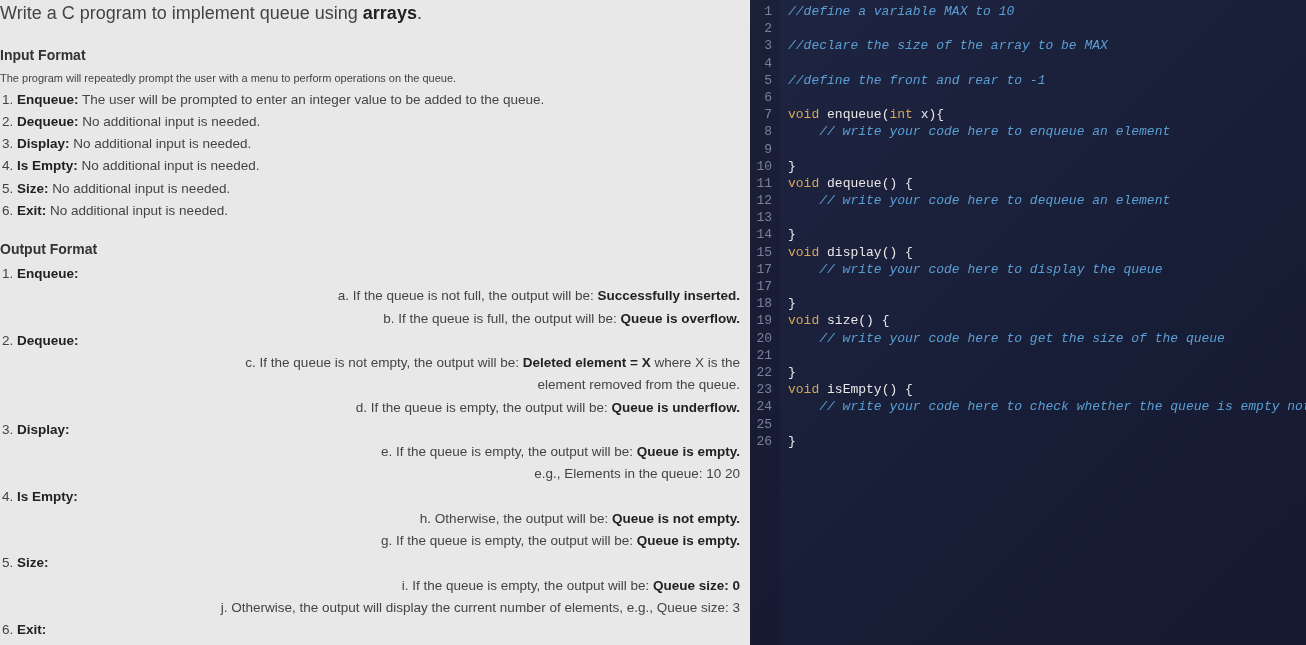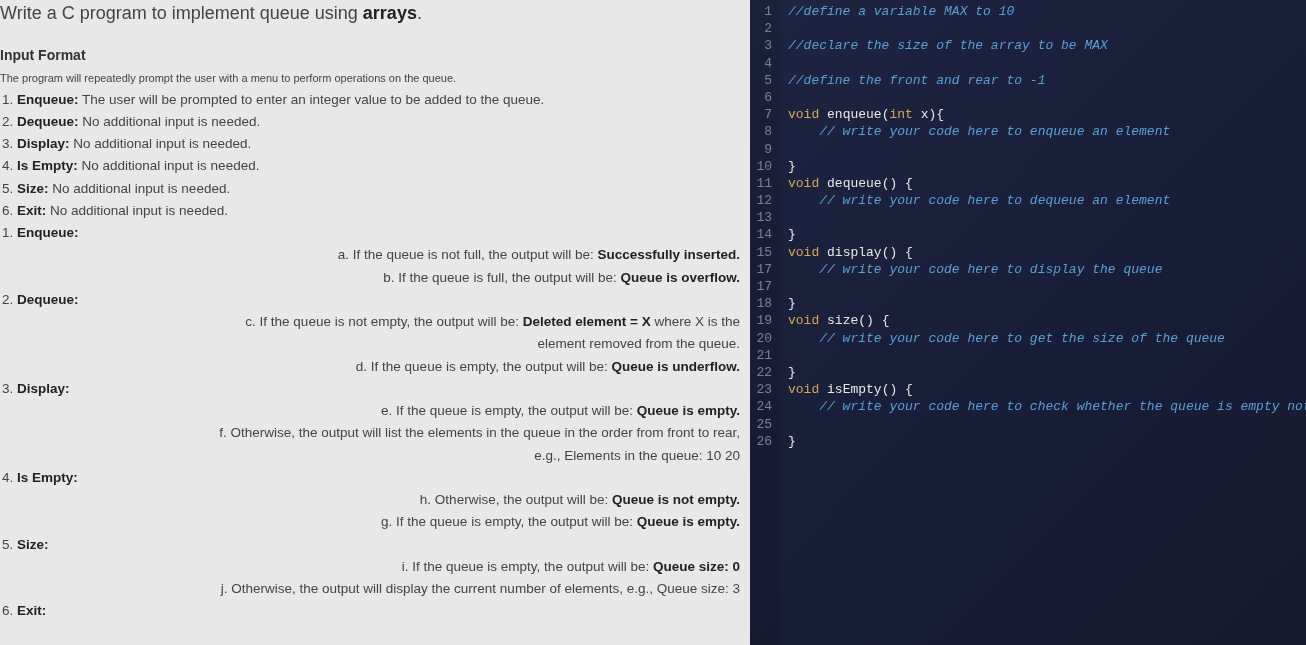--- a/index.html
+++ b/index.html
@@ -99,33 +99,33 @@
   <div class="section-heading">Input Format</div>
   <div class="body-text">The program will repeatedly prompt the user with a menu to perform operations on the queue.</div>
 
   <div class="num-item"><span>1. </span><strong>Enqueue:</strong><span> The user will be prompted to enter an integer value to be added to the queue.</span></div>
   <div class="num-item"><span>2. </span><strong>Dequeue:</strong><span> No additional input is needed.</span></div>
   <div class="num-item"><span>3. </span><strong>Display:</strong><span> No additional input is needed.</span></div>
   <div class="num-item"><span>4. </span><strong>Is Empty:</strong><span> No additional input is needed.</span></div>
   <div class="num-item"><span>5. </span><strong>Size:</strong><span> No additional input is needed.</span></div>
   <div class="num-item"><span>6. </span><strong>Exit:</strong><span> No additional input is needed.</span></div>
 
+  <div class="section-heading">Output Format</div>
 
   <div class="num-item"><span>1. </span><strong>Enqueue:</strong></div>
   <div class="sub-item"><span>a. If the queue is not full, the output will be: </span><strong>Successfully inserted.</strong></div>
   <div class="sub-item"><span>b. If the queue is full, the output will be: </span><strong>Queue is overflow.</strong></div>
 
   <div class="num-item"><span>2. </span><strong>Dequeue:</strong></div>
   <div class="sub-item"><span>c. If the queue is not empty, the output will be: </span><strong>Deleted element = X</strong><span> where X is the</span></div>
   <div class="sub-item">element removed from the queue.</div>
   <div class="sub-item"><span>d. If the queue is empty, the output will be: </span><strong>Queue is underflow.</strong></div>
 
   <div class="num-item"><span>3. </span><strong>Display:</strong></div>
   <div class="sub-item"><span>e. If the queue is empty, the output will be: </span><strong>Queue is empty.</strong></div>
-  <div class="sub-item">f. Otherwise, the output will list the elements in the queue in the order from front to rear,</div>
   <div class="sub-item">e.g., Elements in the queue: 10 20</div>
 
   <div class="num-item"><span>4. </span><strong>Is Empty:</strong></div>
   <div class="sub-item"><span>h. Otherwise, the output will be: </span><strong>Queue is not empty.</strong></div>
   <div class="sub-item"><span>g. If the queue is empty, the output will be: </span><strong>Queue is empty.</strong></div>
 
   <div class="num-item"><span>5. </span><strong>Size:</strong></div>
   <div class="sub-item"><span>i. If the queue is empty, the output will be: </span><strong>Queue size: 0</strong></div>
   <div class="sub-item">j. Otherwise, the output will display the current number of elements, e.g., Queue size: 3</div>
 

